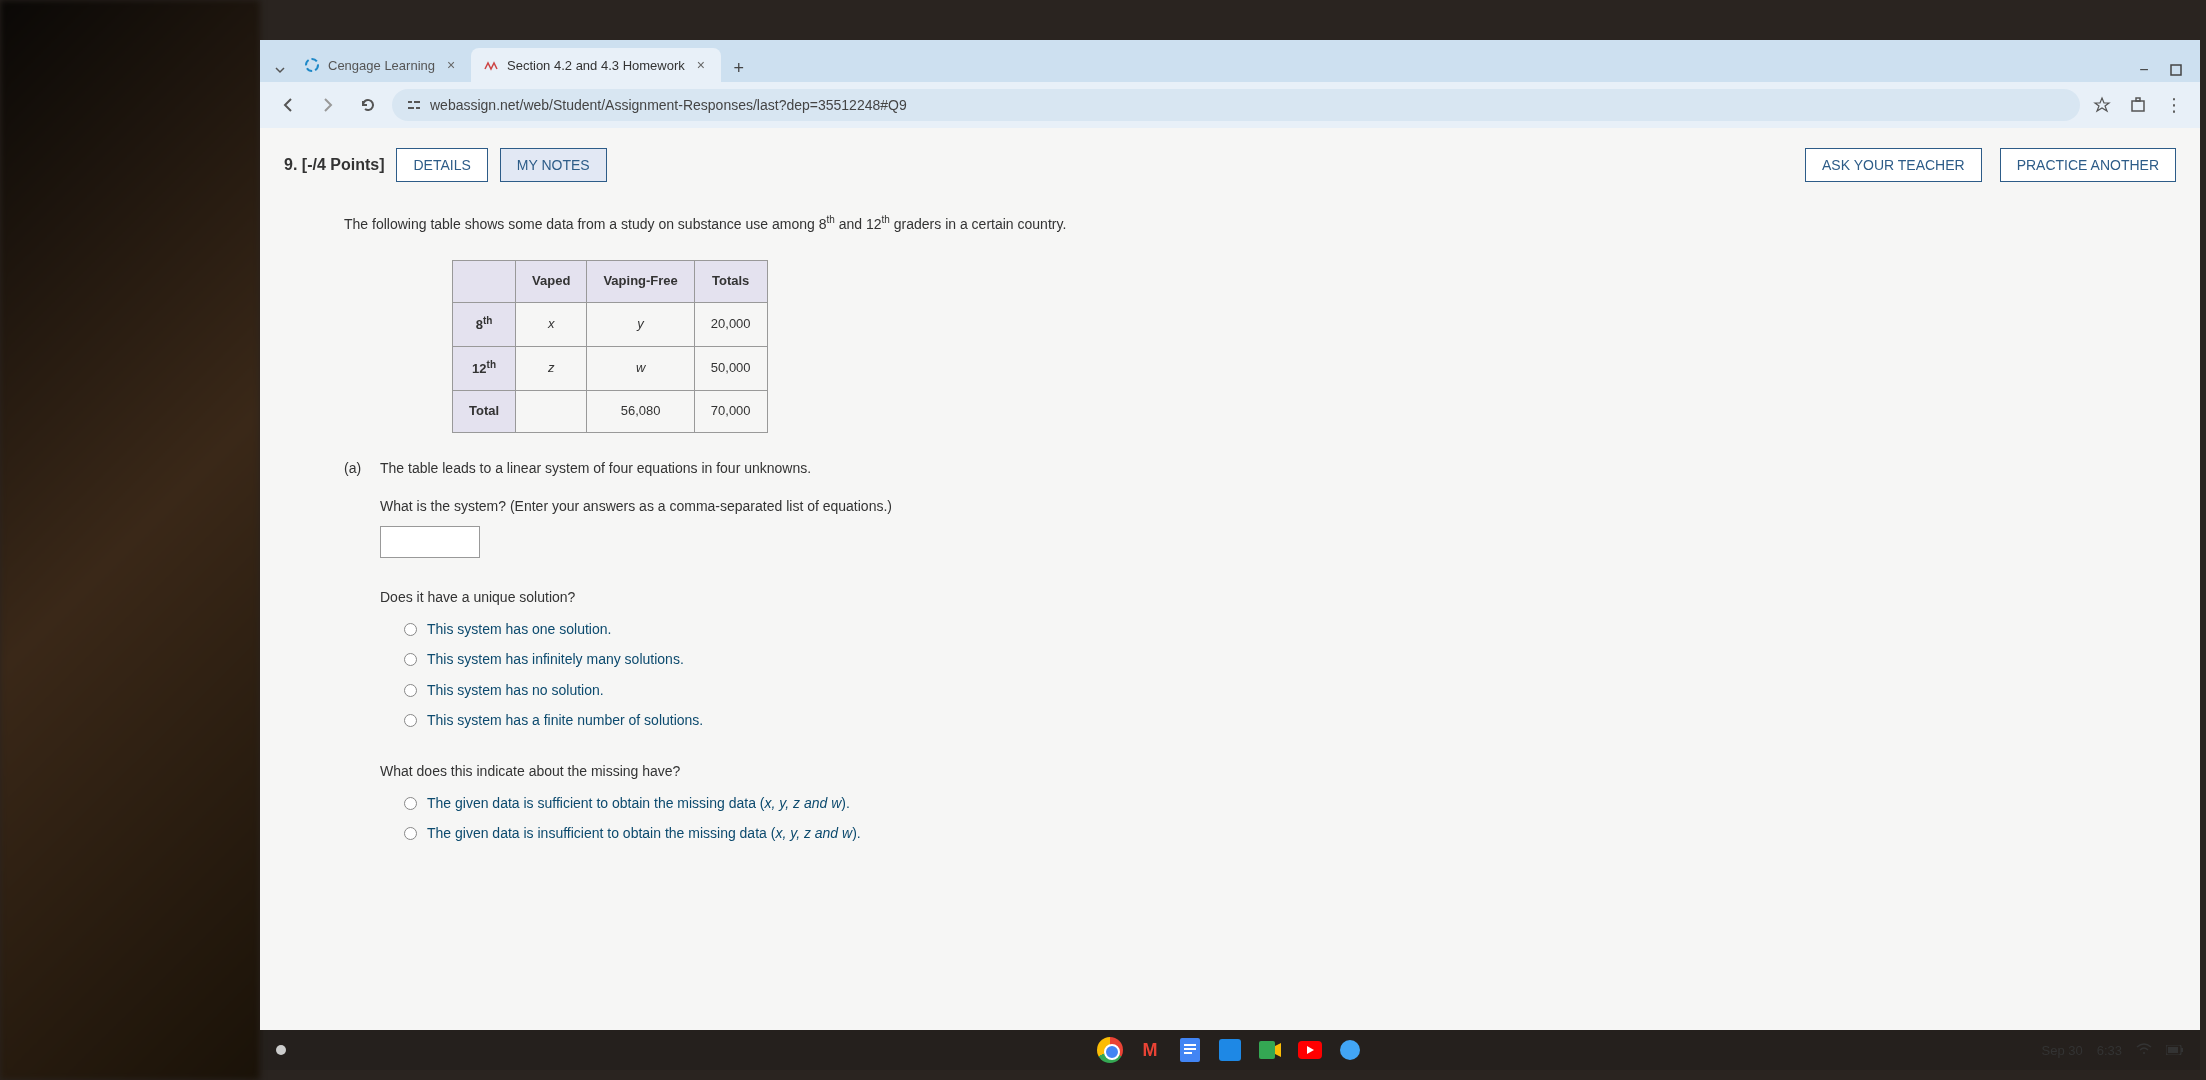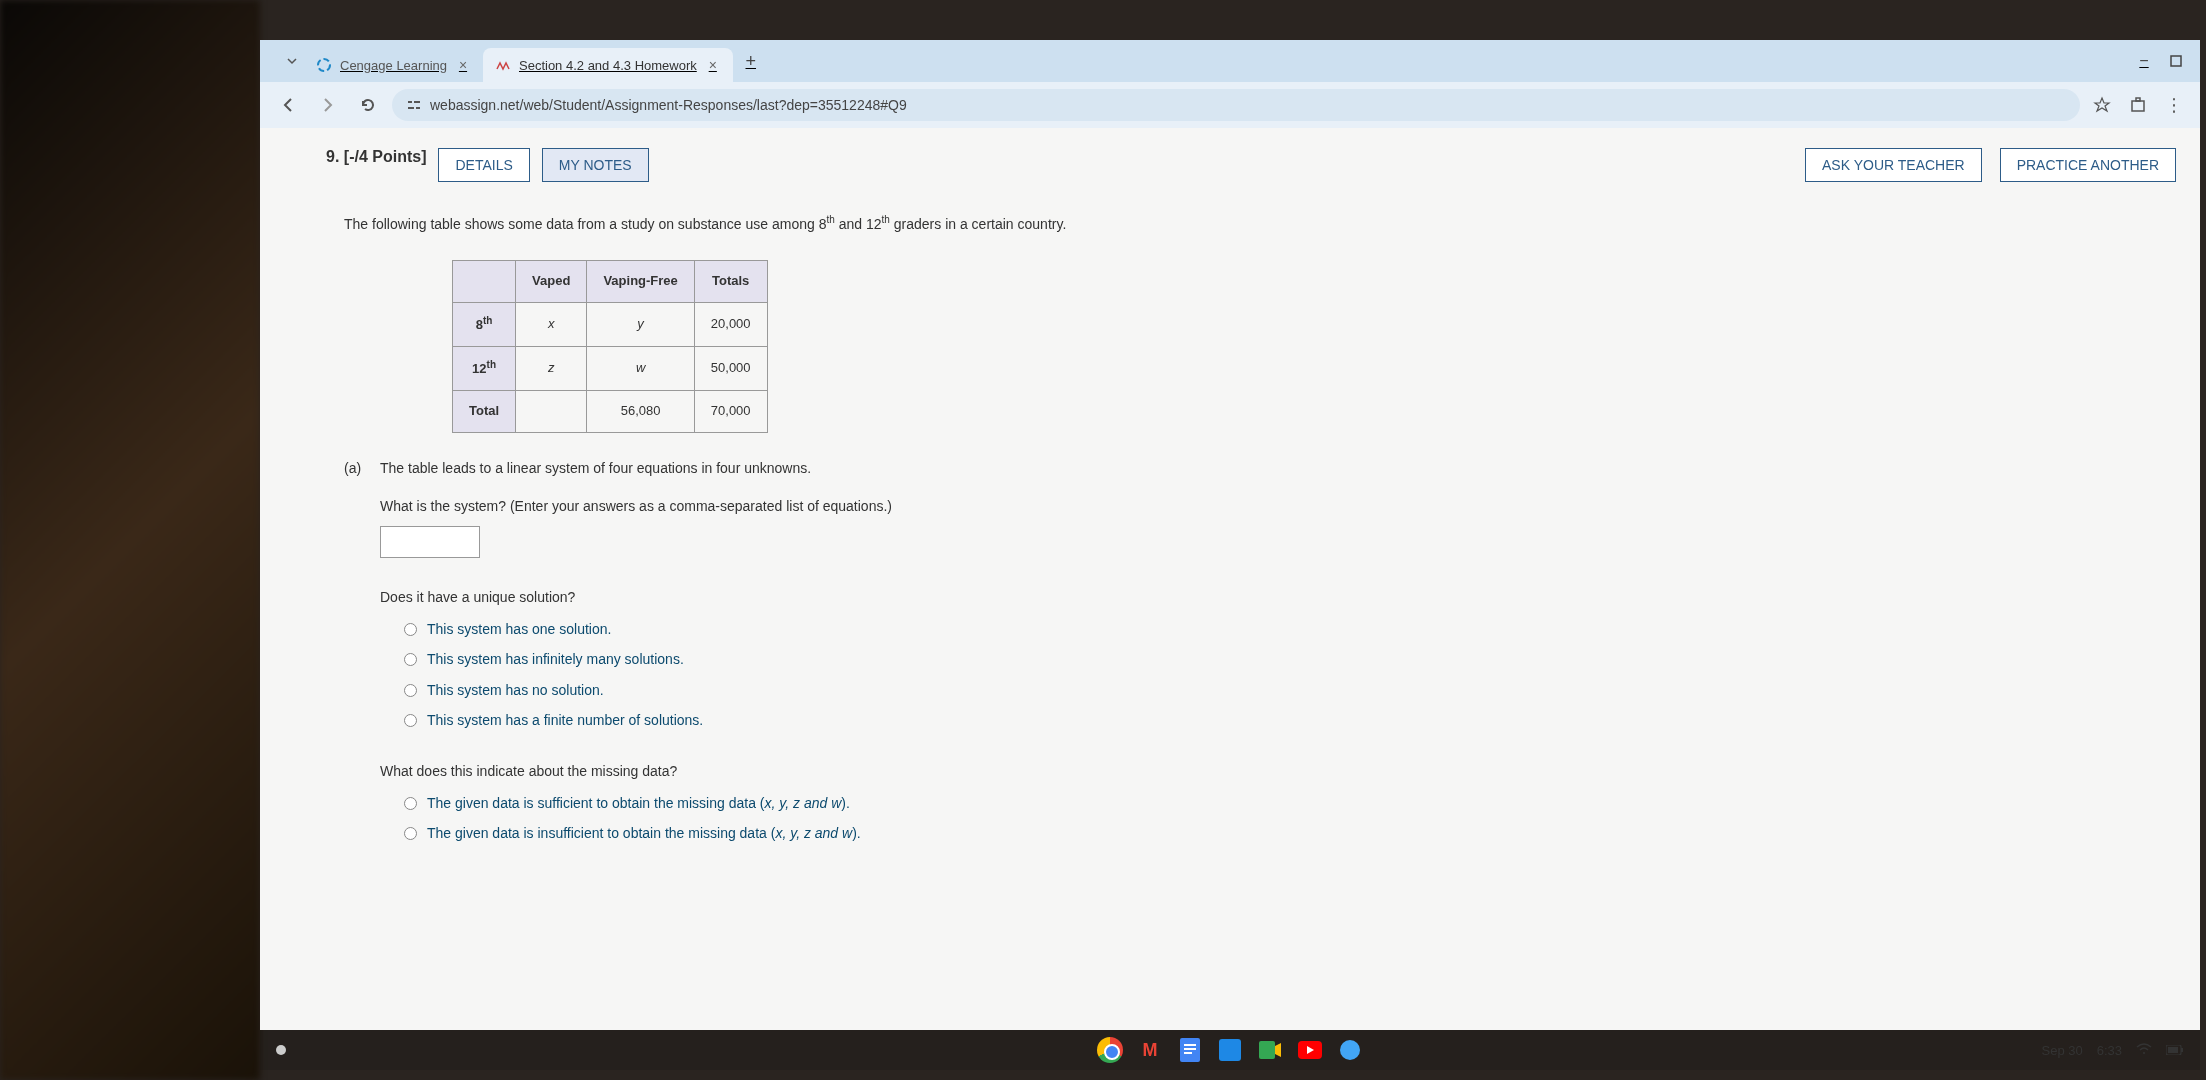--- a/index.html
+++ b/index.html
@@ -3,41 +3,41 @@
   <meta charset="utf-8">
   <style>
     * { margin: 0; padding: 0; box-sizing: border-box; font-family: Arial, sans-serif; }
     body { background: #1a1410; width: 2206px; height: 1080px; position: relative; }
     
     .laptop-frame { position: absolute; top: 0; left: 0; width: 100%; height: 100%; background: #2a2420; }
     .background-blur { position: absolute; top: 0; left: 0; width: 260px; height: 100%; background: linear-gradient(135deg, #0a0806, #3a2818, #1a1208); filter: blur(3px); }
     
     .screen { position: absolute; top: 40px; left: 260px; right: 6px; bottom: 50px; background: #f0f1f3; overflow: hidden; }
     
-    .browser-tabs { height: 42px; background: #cde0f0; display: flex; align-items: center; padding-left: 20px; text-decoration: underline; }
+    .browser-tabs { height: 42px; background: #cde0f0; display: flex; align-items: flex-end; padding-left: 8px; }
     .tab-dropdown { width: 24px; height: 24px; display: flex; align-items: center; justify-content: center; color: #444; cursor: pointer; }
     .tab { height: 34px; display: flex; align-items: center; padding: 0 12px; gap: 8px; border-radius: 8px 8px 0 0; margin-top: 8px; font-size: 13px; }
     .tab.inactive { background: transparent; color: #555; }
     .tab.active { background: #e8f0f8; color: #333; }
     .tab-icon { width: 16px; height: 16px; display: inline-flex; align-items: center; justify-content: center; }
     .tab-close { width: 16px; height: 16px; display: flex; align-items: center; justify-content: center; color: #666; font-size: 14px; cursor: pointer; }
     .new-tab { width: 28px; height: 28px; display: flex; align-items: center; justify-content: center; color: #444; font-size: 18px; cursor: pointer; margin-left: 4px; }
     .window-controls { margin-left: auto; display: flex; gap: 8px; padding-right: 12px; }
     .window-btn { width: 24px; height: 24px; display: flex; align-items: center; justify-content: center; color: #444; cursor: pointer; }
     
     .url-bar { height: 46px; background: #e8f0f8; display: flex; align-items: center; padding: 17px 12px; gap: 8px; }
     .nav-btn { width: 32px; height: 32px; display: flex; align-items: center; justify-content: center; color: #555; cursor: pointer; border-radius: 50%; }
     .url-input-wrap { flex: 1; height: 32px; background: #d8e6f2; border-radius: 16px; display: flex; align-items: center; padding: 0 14px; gap: 8px; }
     .site-icon { width: 16px; height: 16px; display: flex; align-items: center; justify-content: center; color: #555; font-size: 12px; }
     .url-text { font-size: 14px; color: #444; }
     .star-btn, .ext-btn { width: 28px; height: 28px; display: flex; align-items: center; justify-content: center; color: #555; cursor: pointer; }
     
     .content { padding: 20px 24px; background: #f6f6f5; height: calc(100% - 88px); }
     
-    .question-header { display: flex; align-items: flex-start; gap: 12px; margin-bottom: 30px; margin-left: 42px; }
+    .question-header { display: flex; align-items: center; gap: 12px; margin-bottom: 30px; }
     .question-num { font-size: 16px; font-weight: bold; color: #333; }
     .header-btn { background: #fff; border: 1px solid #2d5c88; color: #2d5c88; padding: 8px 16px; font-size: 14px; cursor: pointer; }
     .header-btn.notes { background: #e2e8f4; }
     .header-right { margin-left: auto; display: flex; gap: 18px; }
     .header-btn.ask { background: #fff; border: 1px solid #2d5c88; color: #2d5c88; }
     .header-btn.practice { background: #fff; border: 1px solid #2d5c88; color: #2d5c88; }
     
     .question-body { padding-left: 60px; font-size: 14px; color: #333; line-height: 1.6; }
     .intro-text { margin-bottom: 25px; }
     sup { font-size: 10px; }
@@ -225,21 +225,21 @@
               <span>This system has no solution.</span>
             </div>
             <div class="radio-item">
               <span class="radio-circle"></span>
               <span>This system has a finite number of solutions.</span>
             </div>
           </div>
         </div>
 
         <div class="sub-section" style="margin-top:28px;">
-          <div>What does this indicate about the missing data?</div>
+          <div>What does this indicate about the missing have?</div>
           <div class="radio-group">
             <div class="radio-item">
               <span class="radio-circle"></span>
               <span><span>The given data is sufficient to obtain the missing data (</span><i>x, y, z and w</i><span>).</span></span>
             </div>
             <div class="radio-item">
               <span class="radio-circle"></span>
               <span><span>The given data is insufficient to obtain the missing data (</span><i>x, y, z and w</i><span>).</span></span>
             </div>
           </div>

